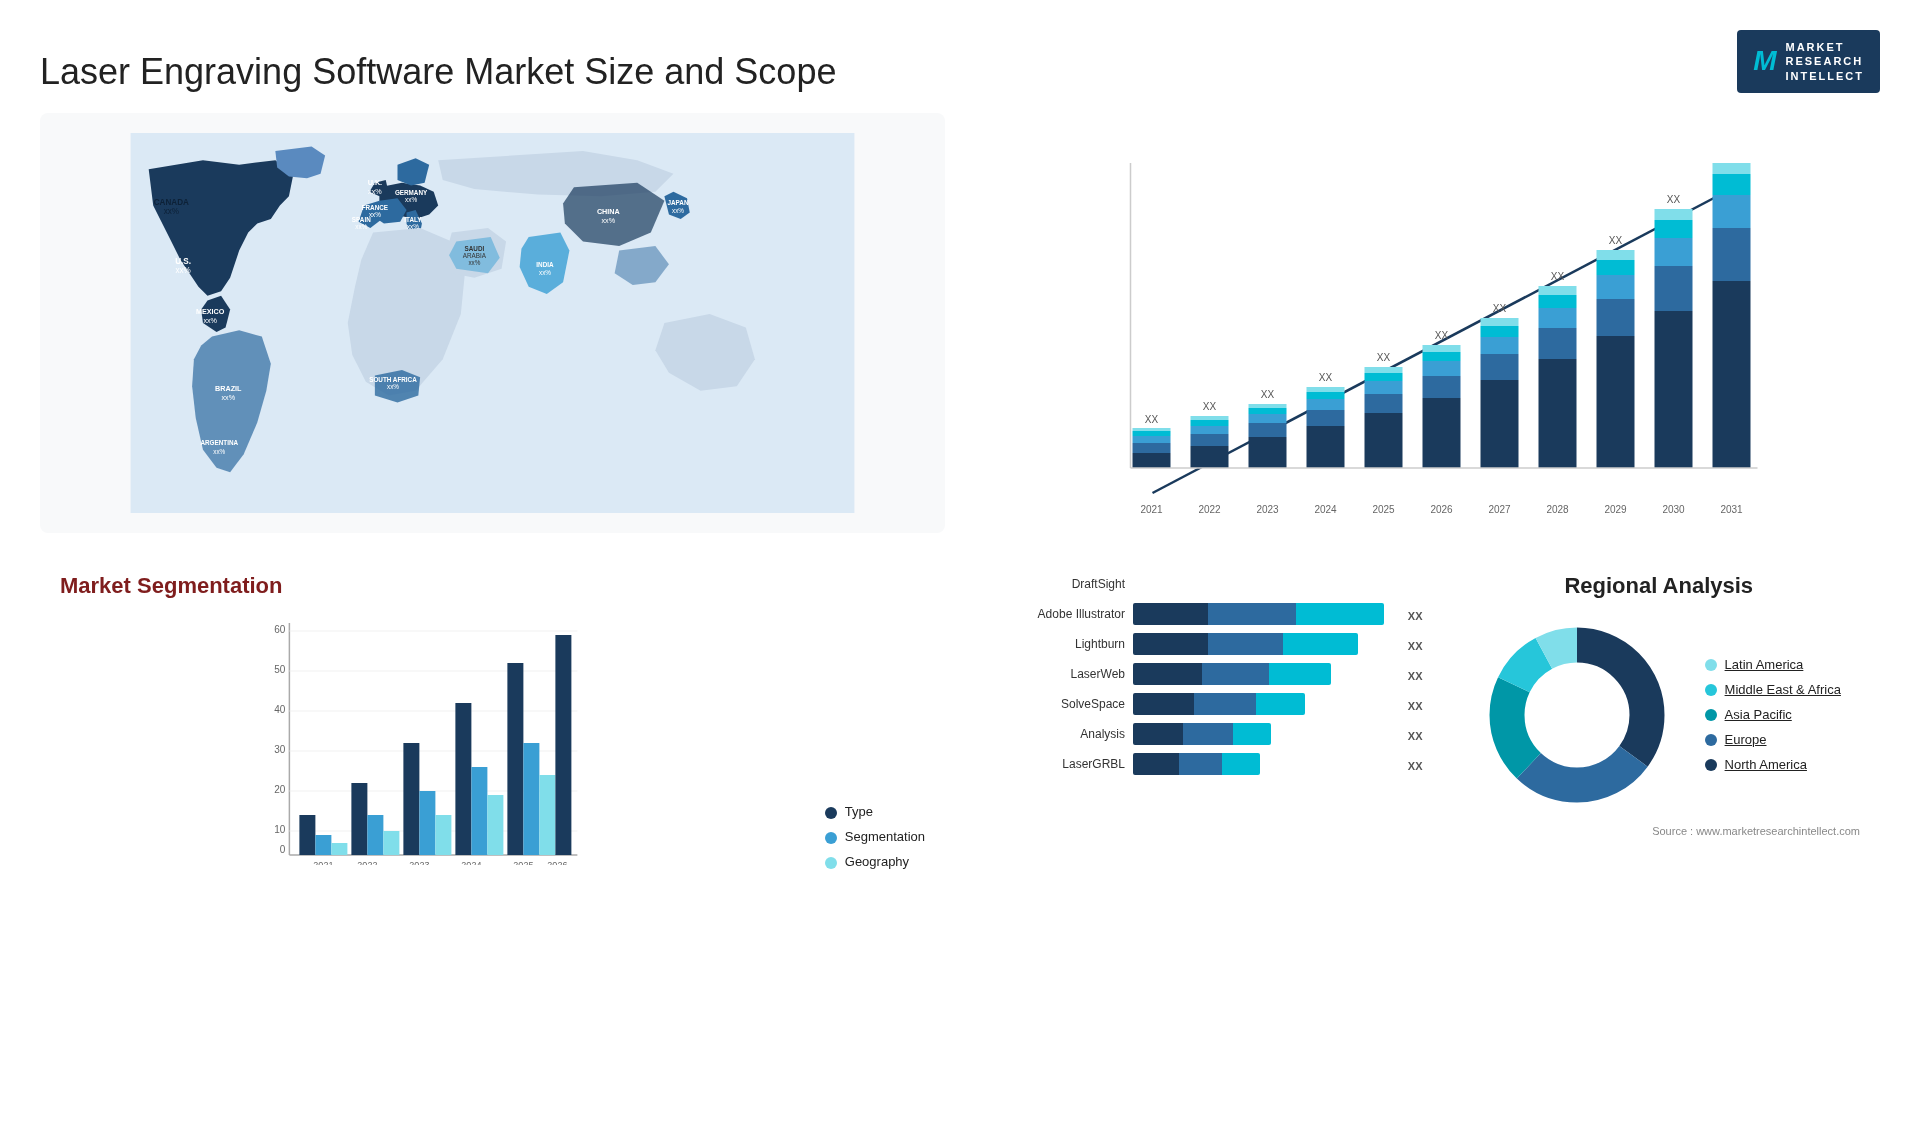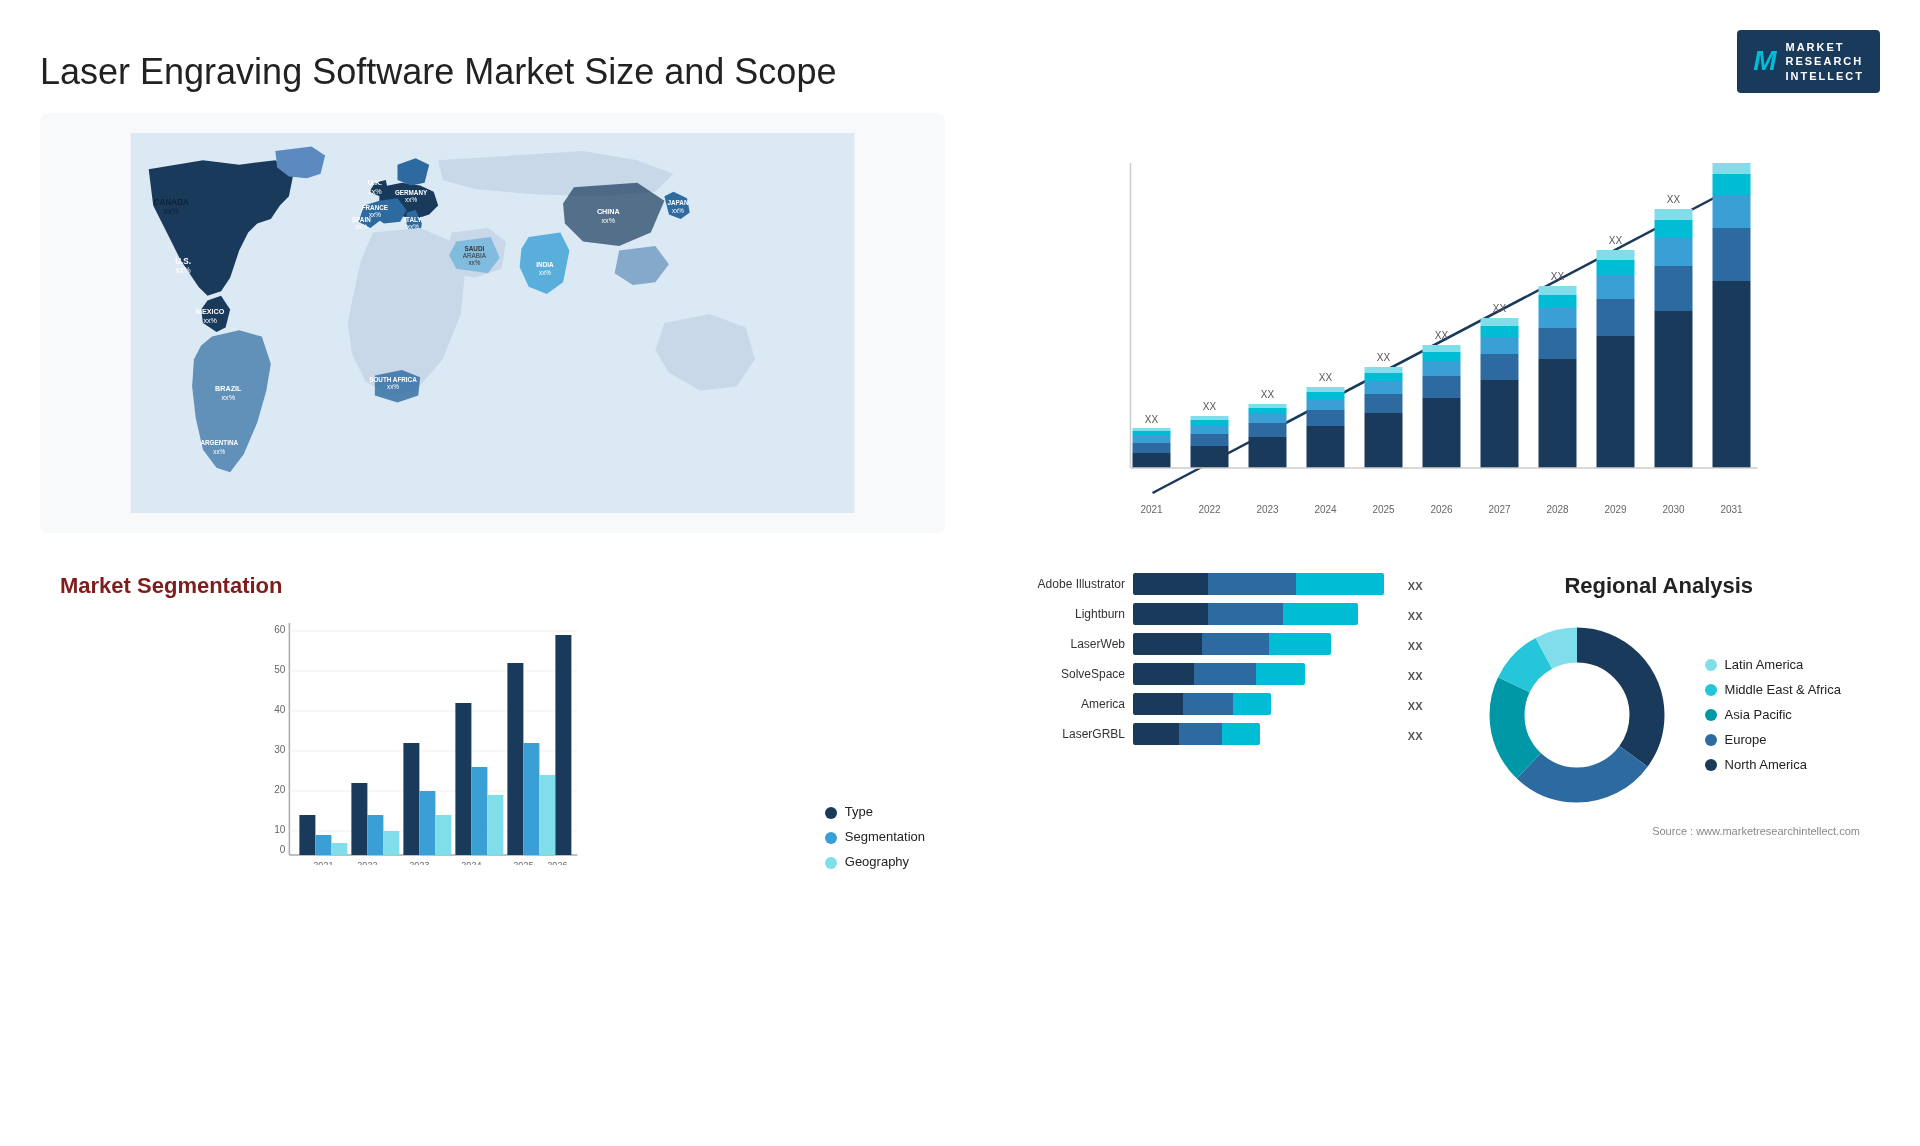--- a/index.html
+++ b/index.html
@@ -157,20 +157,21 @@
     }
     
     .regional-section {
       padding: 10px 20px;
     }
     .donut-container {
       display: flex;
       align-items: center;
       gap: 28px;
       justify-content: center;
+      text-decoration: underline;
     }
     .donut-svg {
       flex-shrink: 0;
     }
     .regional-legend {
       display: flex;
       flex-direction: column;
       gap: 10px;
       font-size: 13px;
     }
@@ -481,20 +482,26 @@
         </div>
       </div>
     </div>
   </div>
 
   <div style="display:grid; grid-template-columns:1fr 1fr; gap:20px;">
 
     <div class="players-section">
       <div class="players-list">
 
+        <div class="player-row">
+          <div class="player-name">DraftSight</div>
+          <div class="player-bar-container">
+            <div class="player-bar" style="width:0%;"></div>
+          </div>
+        </div>
 
         <div class="player-row">
           <div class="player-name">Adobe Illustrator</div>
           <div class="player-bar-container">
             <div class="player-bar" style="width:95%;">
               <div class="player-bar-seg1" style="flex:30;"></div>
               <div class="player-bar-seg2" style="flex:35;"></div>
               <div class="player-bar-seg3" style="flex:35;"></div>
             </div>
             <span class="player-xx" style="position:absolute;right:-25px;top:2px;">XX</span>
@@ -531,21 +538,21 @@
             <div class="player-bar" style="width:65%;">
               <div class="player-bar-seg1" style="flex:25;"></div>
               <div class="player-bar-seg2" style="flex:25;"></div>
               <div class="player-bar-seg3" style="flex:20;"></div>
             </div>
             <span class="player-xx" style="position:absolute;right:-25px;top:2px;">XX</span>
           </div>
         </div>
 
         <div class="player-row">
-          <div class="player-name">America</div>
+          <div class="player-name">Analysis</div>
           <div class="player-bar-container">
             <div class="player-bar" style="width:52%;">
               <div class="player-bar-seg1" style="flex:20;"></div>
               <div class="player-bar-seg2" style="flex:20;"></div>
               <div class="player-bar-seg3" style="flex:15;"></div>
             </div>
             <span class="player-xx" style="position:absolute;right:-25px;top:2px;">XX</span>
           </div>
         </div>
 

